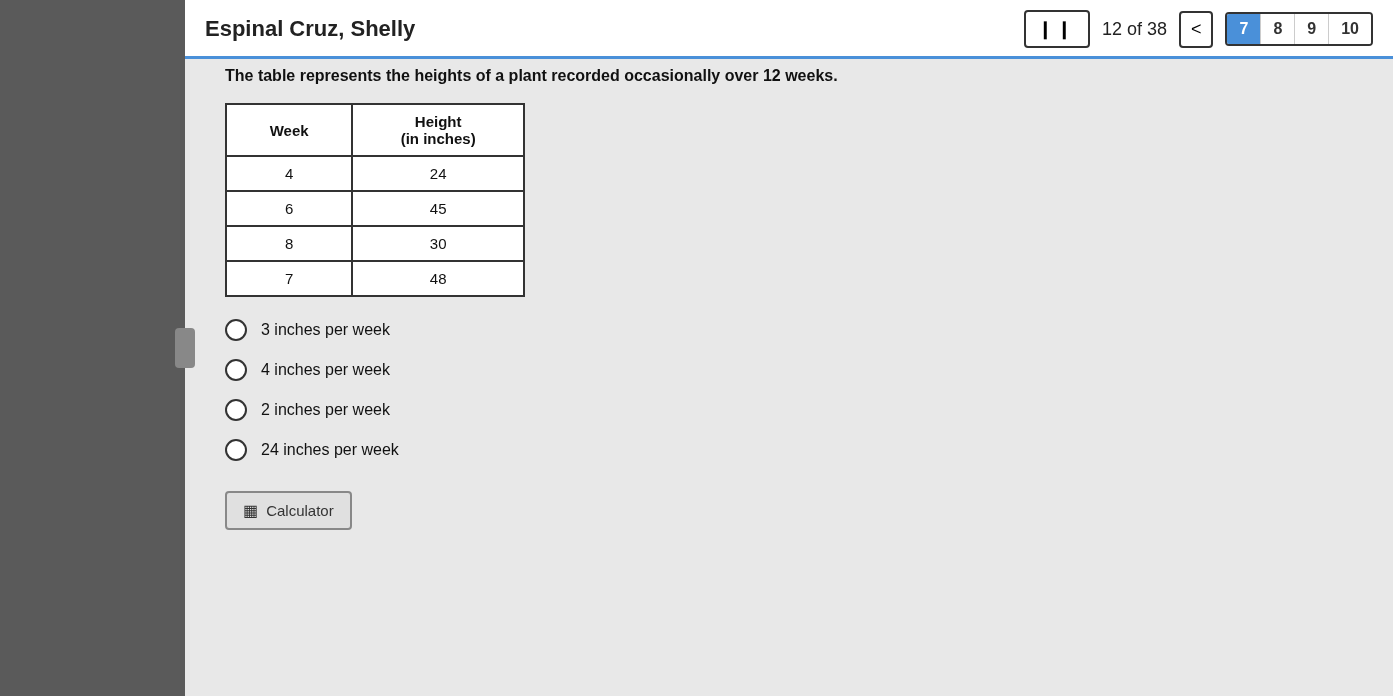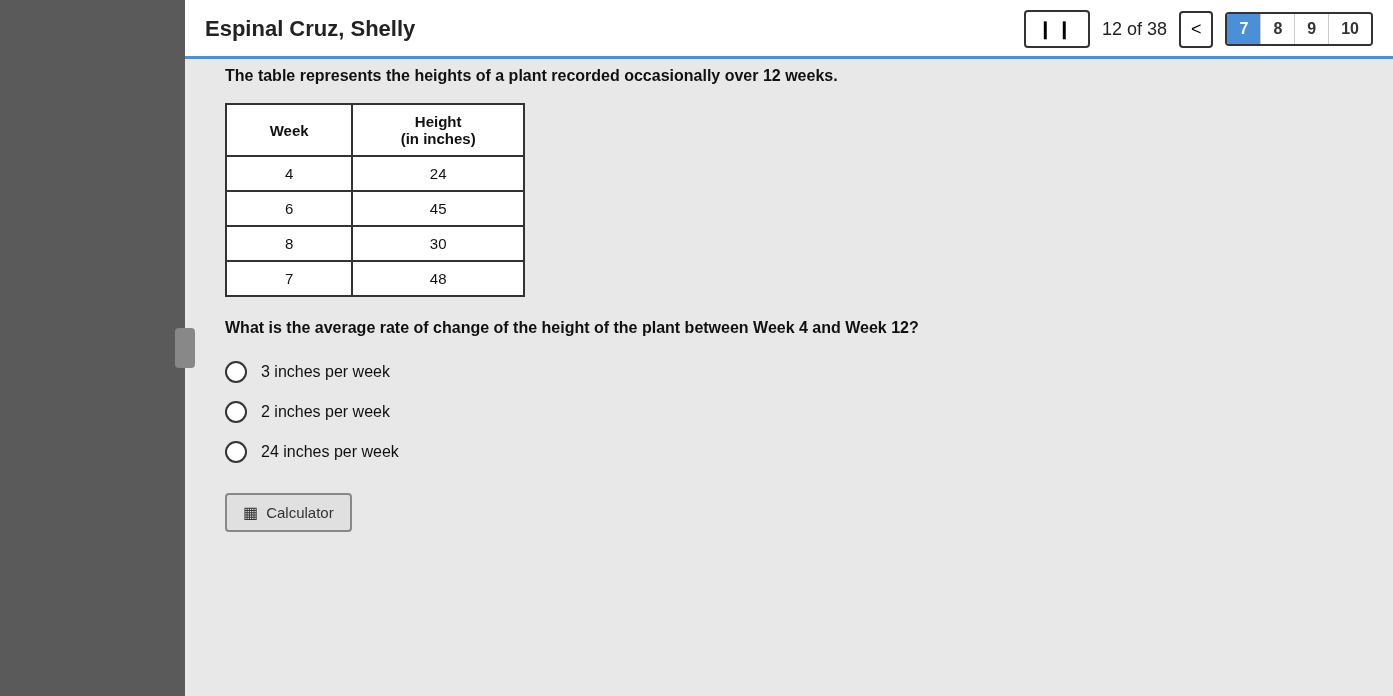--- a/index.html
+++ b/index.html
@@ -266,26 +266,29 @@
           <td>8</td>
           <td>30</td>
         </tr>
         <tr>
           <td>7</td>
           <td>48</td>
         </tr>
       </tbody>
     </table>
 
-    <p class="sub-question">What is the average rate of change of the height of the plant between Week 4 and Week 12?</p>
 
     <div class="answer-options">
       <label class="answer-option">
         <div class="radio-circle"></div>
         <span class="option-label">3 inches per week</span>
+      </label>
+      <label class="answer-option">
+        <div class="radio-circle"></div>
+        <span class="option-label">4 inches per week</span>
       </label>
       <label class="answer-option">
         <div class="radio-circle"></div>
         <span class="option-label">2 inches per week</span>
       </label>
       <label class="answer-option">
         <div class="radio-circle"></div>
         <span class="option-label">24 inches per week</span>
       </label>
     </div>

